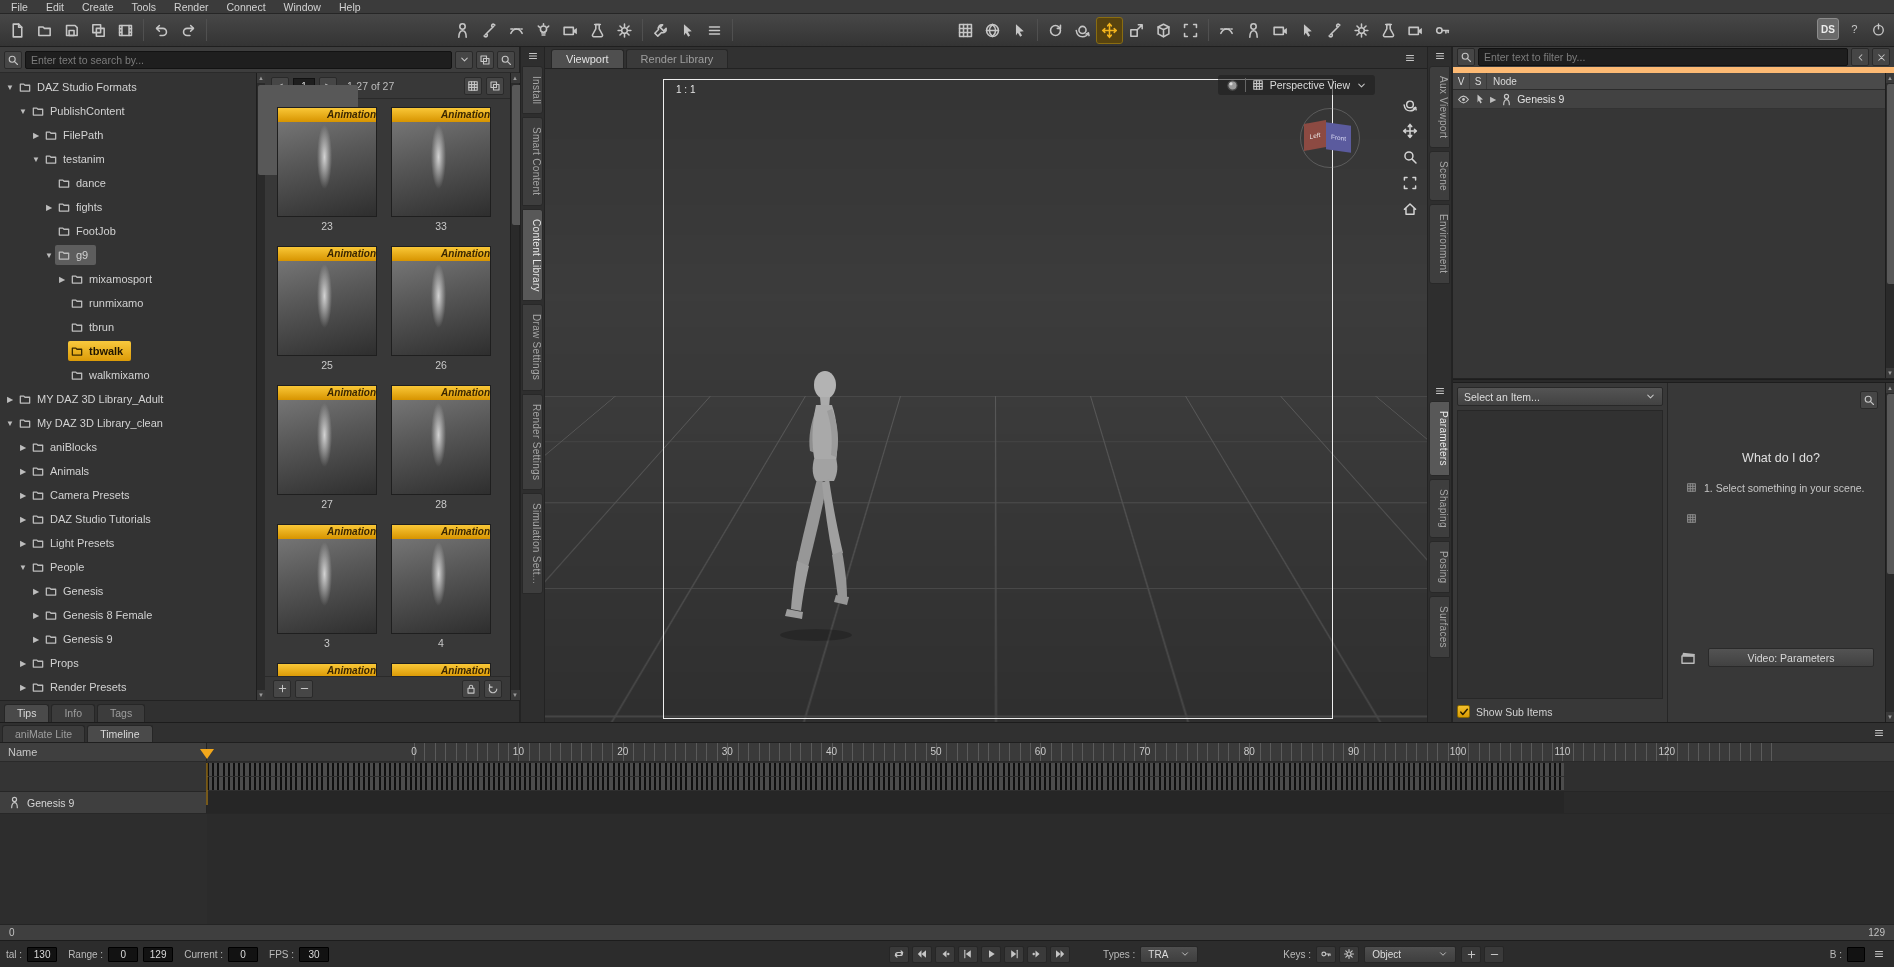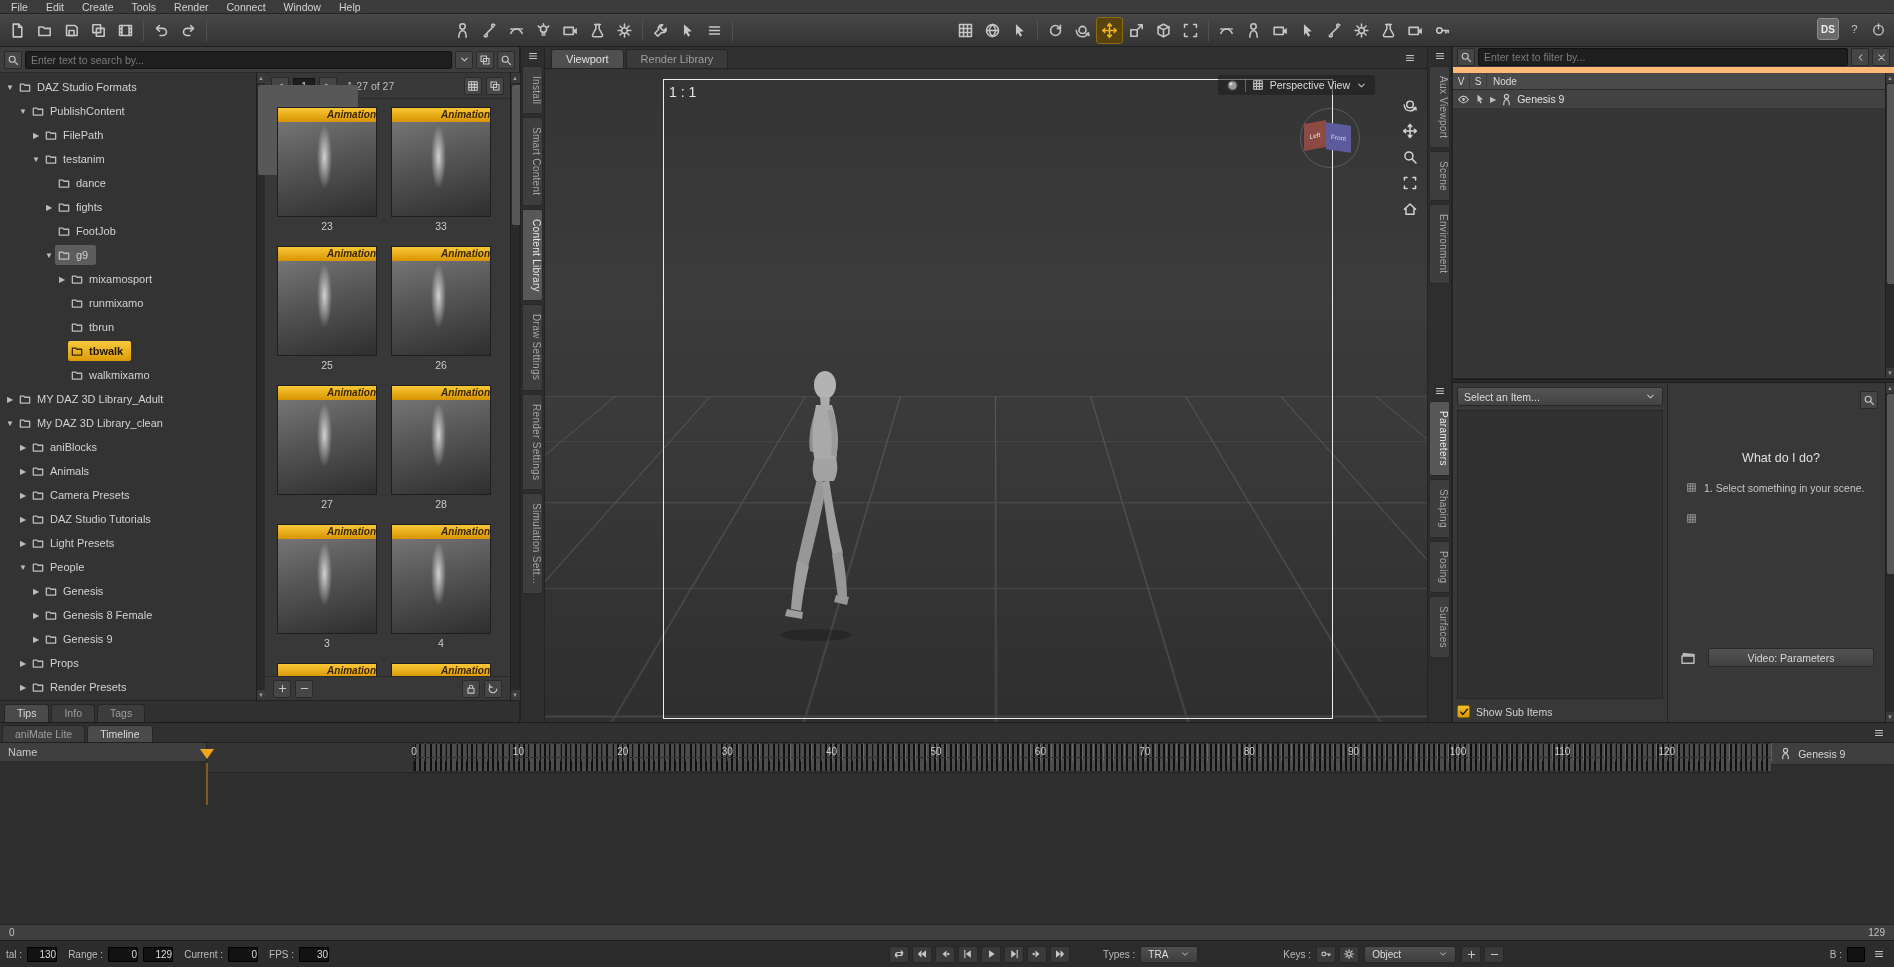--- a/index.html
+++ b/index.html
@@ -61,21 +61,21 @@
 
 .vp-pane{flex:1;display:flex;flex-direction:column;background:#333;min-width:0}
 .vp-tabs{height:22px;background:#313131;display:flex;align-items:flex-end;gap:2px;padding:0 6px;border-bottom:1px solid #222;position:relative}
 .vtab-h{height:19px;padding:0 14px;line-height:18px;font-size:11px;color:#9e9e9e;background:#3a3a3a;border:1px solid #262626;border-bottom:none;border-radius:3px 3px 0 0}
 .vtab-h.active{background:#4f4f4f;color:#e2e2e2}
 .vp-menu{position:absolute;right:8px;top:4px}
 .vp-canvas{flex:1;position:relative;overflow:hidden;background:#3c3c3c}
 .floor{position:absolute;left:-500px;top:327px;width:1900px;height:1200px;transform-origin:50% 0;transform:perspective(600px) rotateX(62deg);background-color:#3f3f3f;background-image:linear-gradient(#5e5e5e 1px,transparent 1px),linear-gradient(90deg,#5e5e5e 1px,transparent 1px);background-size:95px 85px}
 .vp-shade{position:absolute;inset:0;background:linear-gradient(rgba(0,0,0,.12),rgba(0,0,0,0) 35%,rgba(0,0,0,.25));pointer-events:none}
 .render-frame{position:absolute;left:118px;top:10px;width:670px;height:640px;border:1px solid #eeeeee;pointer-events:none}
-.aspect-label{position:absolute;left:124px;top:15px;color: #e4e4e4;font-size:14px}
+.aspect-label{position:absolute;left:131px;top:15px;color: #e4e4e4;font-size:10px}
 .cam-sel{position:absolute;top:6px;right:52px;height:20px;display:flex;align-items:center;gap:6px;padding:0 8px;background:rgba(28,28,28,.55);border-radius:3px;color:#dcdcdc;font-size:10.5px}
 .cam-sel .vr{width:1px;height:14px;background:#666}
 .vp-tools{position:absolute;top:28px;right:9px;display:flex;flex-direction:column;gap:10px;align-items:center}
 .view-cube{position:absolute;top:36px;right:64px;width:66px;height:66px}
 .vc-ring{position:absolute;inset:3px;border:1px solid rgba(160,160,160,.35);border-radius:50%}
 .vc-face{position:absolute;display:flex;align-items:center;justify-content:center;font-size:6.5px;color:#e6dede}
 .vc-left{left:7px;top:17px;width:22px;height:27px;background:#8c4a42;transform:skewY(-10deg)}
 .vc-front{left:29px;top:19px;width:25px;height:27px;background:#5b5b9e;transform:skewY(8deg);color:#d8d8f2}
 .figure{position:absolute;left:225px;top:298px}
 
@@ -100,39 +100,39 @@
 .pp-title{text-align:center;margin-top:60px;font-size:12.5px;color:#e0e0e0}
 .help-item{display:flex;gap:7px;margin-top:16px;font-size:10.5px;color:#c6c6c6;line-height:1.45;padding:0 8px}
 .video-row{position:absolute;left:12px;right:20px;bottom:55px;display:flex;align-items:center;gap:12px}
 .vbtn{flex:1;height:19px;background:linear-gradient(#535353,#414141);border:1px solid #2a2a2a;border-radius:2px;color:#d8d8d8;font-size:10.5px;text-align:center;line-height:18px}
 .params-sb{position:absolute;right:0;top:0;bottom:0}
 
 .timeline{height:245px;background:#2e2e2e;display:flex;flex-direction:column;border-top:1px solid #1c1c1c}
 .tl-tabs{height:20px;background:#303030;display:flex;align-items:flex-end;gap:2px;padding:0 2px;border-bottom:1px solid #1f1f1f;position:relative}
 .tl-tabs .ftab{height:17px;line-height:16px}
 .tl-menu{position:absolute;right:6px;top:3px}
-.tl-body{position:relative;flex:1;display:flex;flex-direction:row}
+.tl-body{position:relative;flex:1;display:flex;flex-direction:column}
 .tl-head{height:19px;display:flex;background:#3f3f3f;border-bottom:1px solid #2a2a2a}
 .name-col{width:207px;border-right:1px solid #242424;display:flex;align-items:center;padding-left:8px;flex:none}
 .ruler{flex:1;position:relative;background:#3a3a3a}
 #rulerScale{position:absolute;left:207px;top:0;bottom:0;width:1360px;background-image:repeating-linear-gradient(90deg,rgba(190,190,190,.25) 0 1px,transparent 1px 10.44px);background-position:0 12px}
 .num{position:absolute;top:3px;transform:translateX(-50%);font-size:10px;color:#cacaca}
 .bands{height:30px;display:flex;border-bottom:1px solid #262626;background:#2f2f2f}
 .band-area{flex:1;padding-top:1px}
 .kband{height:13px;margin-bottom:1px;background-color:#4c4c4c;background-image:repeating-linear-gradient(90deg,#0f0f0f 0 2px,transparent 2px 5.2px)}
 .track-row{height:22px;display:flex;background:#2f2f2f;border-bottom:1px solid #272727}
 .track-row .name-col{background:#3f3f3f;gap:6px;font-size:10.5px;color:#d6d6d6}
 .track-lane{flex:1;background:#2a2a2a}
 .tl-empty{flex:1;background:#2b2b2b;border-left:207px solid #2d2d2d}
 .playhead{position:absolute;left:207px;top:6px;pointer-events:none}
 .playhead .tri{width:0;height:0;border:7px solid transparent;border-top:10px solid #f2a71b;transform:translateX(-7px)}
 .playhead .line{width:1px;height:42px;background:#c78e10;transform:translateX(-.5px);margin-top:-3px}
 .tl-scroll{height:16px;background:#3f3f3f;border-top:1px solid #242424;display:flex;align-items:center;justify-content:space-between;padding:0 9px;font-size:10px;color:#c2c2c2}
 .transport{height:27px;background:#2c2c2c;border-top:1px solid #1c1c1c;display:flex;align-items:center;gap:5px;padding:0 6px;font-size:10px;color:#bababa}
-.tfield{height:15px;background:#121212;border:1px solid #000;color:#dadada;font-size:10px;text-align:right;border-radius:1px;font-family:"Liberation Sans",sans-serif}
+.tfield{height:15px;background:#121212;border:1px solid #000;color:#dadada;font-size:10px;text-align:center;border-radius:1px;font-family:"Liberation Sans",sans-serif}
 .w30{width:30px}.w18{width:18px}
 .pbtn{width:20px;height:17px;display:flex;align-items:center;justify-content:center;background:#3a3a3a;border:1px solid #262626;border-radius:2px}
 .dsel{height:17px;background:linear-gradient(#4f4f4f,#3e3e3e);border:1px solid #272727;border-radius:2px;display:flex;align-items:center;gap:5px;padding:0 7px;color:#ddd}
 </style>
 </head>
 <body>
 
 <div id="root">
 
   <div class="menubar" id="menubar">

